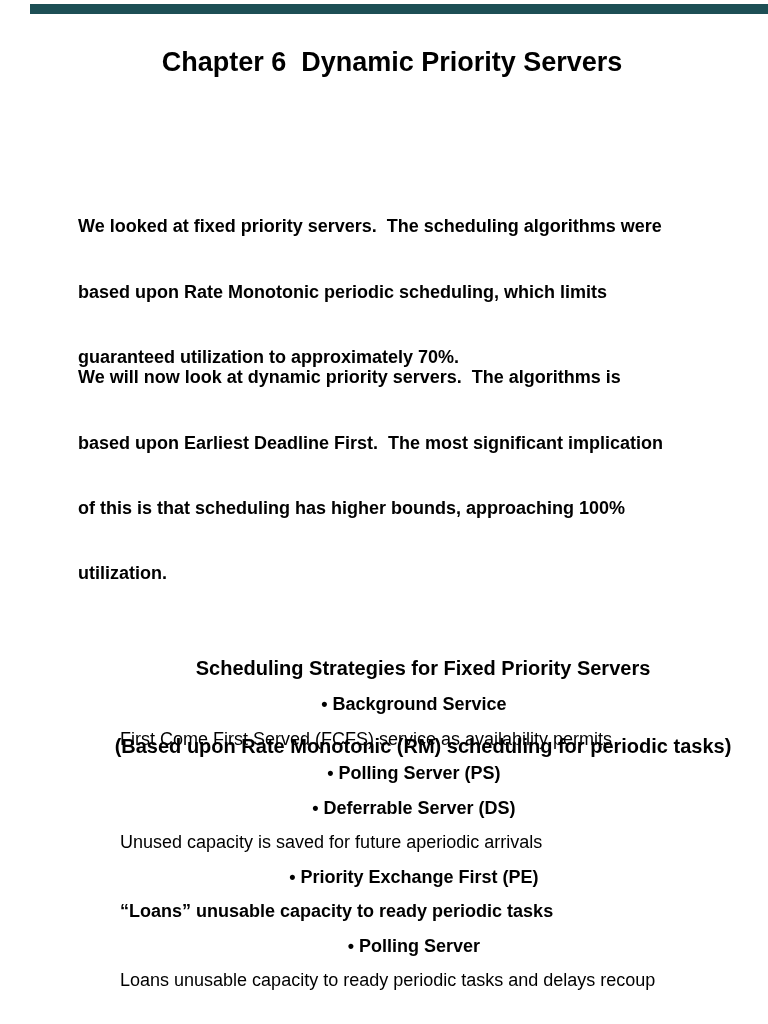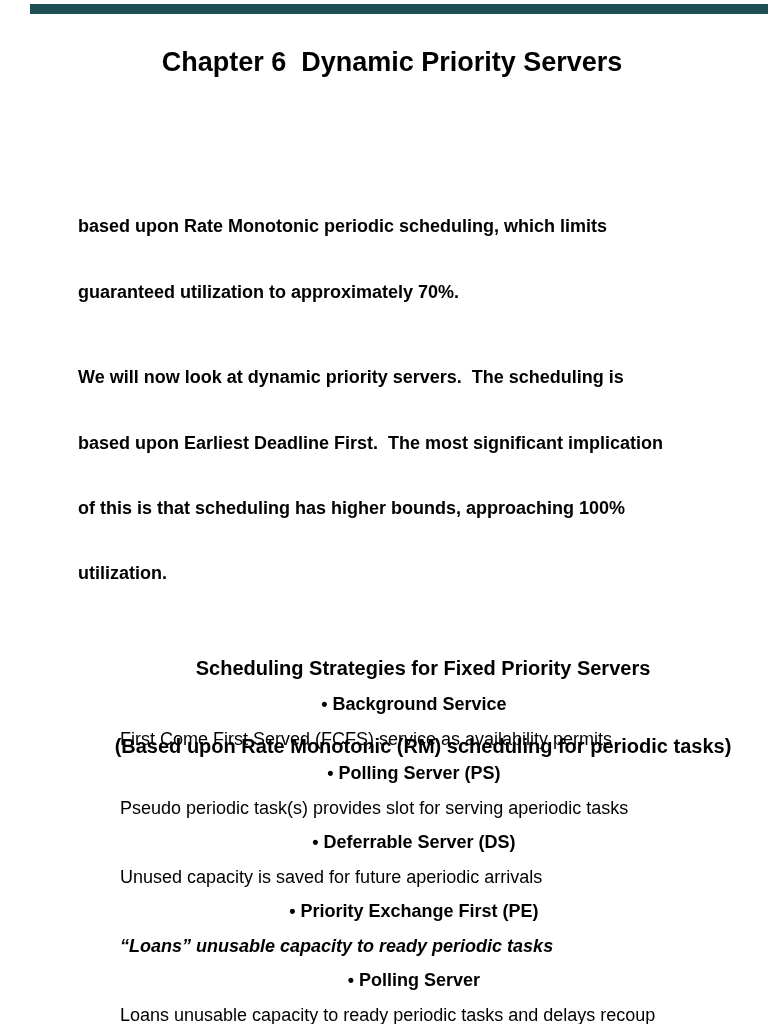--- a/index.html
+++ b/index.html
@@ -83,61 +83,60 @@
     font-weight: bold;
     padding-left: 55px;
     text-align: center;
   }
   .row.desc {
     font-weight: normal;
     padding-left: 120px;
   }
   .row.desc.bold {
     font-weight: bold;
-    font-style: italic;
   }
   .bullet-marker {
     display: inline-block;
     width: 16px;
     font-weight: bold;
   }
 </style>
 </head>
 <body>
 
 <div class="page">
 
   <div class="top-bar" style="background: rgb(29, 79, 85);"></div>
 
   <div class="slide-title">Chapter 6  Dynamic Priority Servers</div>
 
   <div class="para para-1">
+    <div>We looked at fixed priority servers.  The scheduling algorithms were</div>
     <div>based upon Rate Monotonic periodic scheduling, which limits</div>
     <div>guaranteed utilization to approximately 70%.</div>
   </div>
 
   <div class="para para-2">
-    <div>We will now look at dynamic priority servers.  The scheduling is</div>
+    <div>We will now look at dynamic priority servers.  The algorithms is</div>
     <div>based upon Earliest Deadline First.  The most significant implication</div>
     <div>of this is that scheduling has higher bounds, approaching 100%</div>
     <div>utilization.</div>
   </div>
 
   <div class="heading2">
     <div>Scheduling Strategies for Fixed Priority Servers</div>
     <div>(Based upon Rate Monotonic (RM) scheduling for periodic tasks)</div>
   </div>
 
   <div class="bullet-list">
 
     <div class="row label"><span class="bullet-marker">•</span><span>Background Service</span></div>
     <div class="row desc">First Come First Served (FCFS) service as availability permits</div>
 
     <div class="row label"><span class="bullet-marker">•</span><span>Polling Server (PS)</span></div>
-    <div class="row desc">Pseudo periodic task(s) provides slot for serving aperiodic tasks</div>
 
     <div class="row label"><span class="bullet-marker">•</span><span>Deferrable Server (DS)</span></div>
     <div class="row desc">Unused capacity is saved for future aperiodic arrivals</div>
 
     <div class="row label"><span class="bullet-marker">•</span><span>Priority Exchange First (PE)</span></div>
     <div class="row desc bold">“Loans” unusable capacity to ready periodic tasks</div>
 
     <div class="row label"><span class="bullet-marker">•</span><span>Polling Server</span></div>
     <div class="row desc">Loans unusable capacity to ready periodic tasks and delays recoup</div>
 

